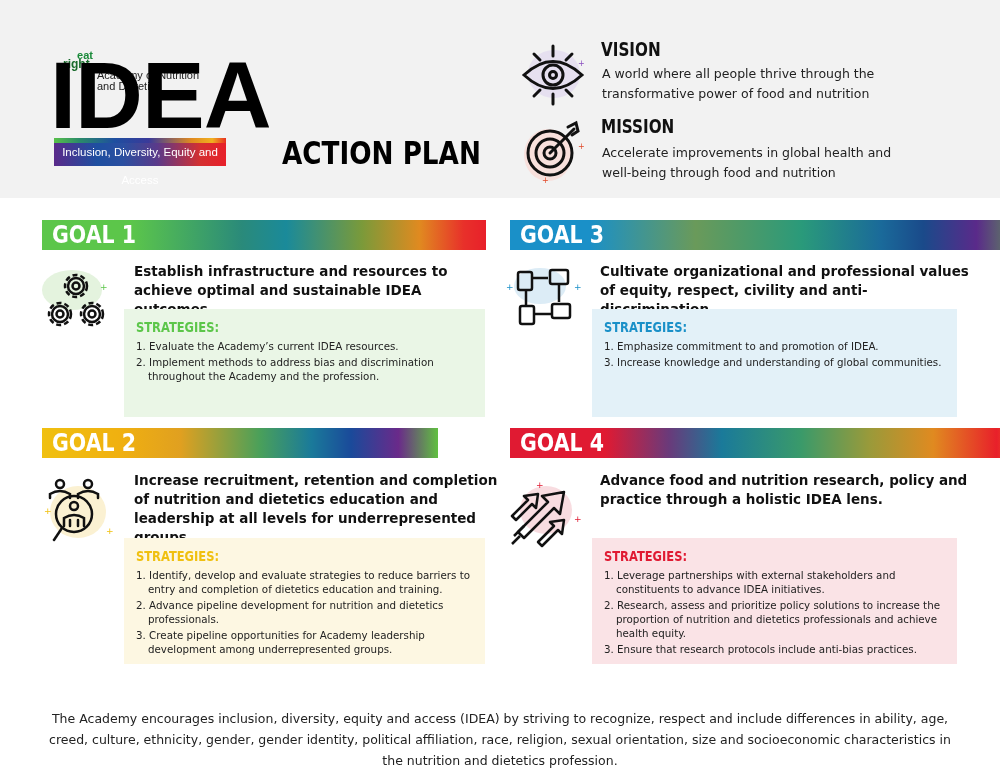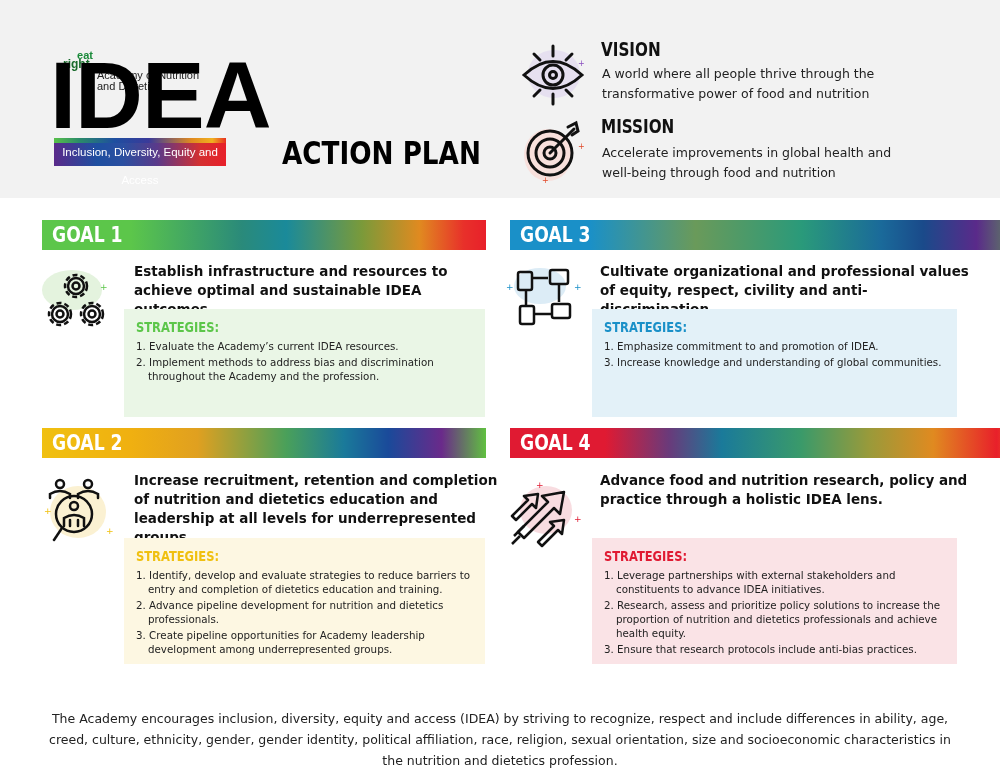--- a/index.html
+++ b/index.html
@@ -21,25 +21,25 @@
     color: #fff; font-family: "Liberation Sans", sans-serif; font-size: 11.5px; line-height: 28px; text-align: center; }
   .idea-sub::before { content: ""; position: absolute; left: 0; top: 0; width: 100%; height: 5px;
     background: linear-gradient(90deg, #58c04a 0%, #2a8a6a 15%, #1e4fa0 35%, #3a3a9a 55%, #e08a20 80%, #f0b020 92%, #e83020 100%); }
 
   .action-plan { position: absolute; left: 282px; top: 134px; font-family: "DejaVu Sans", sans-serif; font-weight: bold; font-size: 32px; line-height: 38px; color: #000; transform: scaleX(0.82); transform-origin: left center; letter-spacing: 0px; }
 
   .vm-icon { position: absolute; width: 70px; height: 70px; }
   .vm-title { position: absolute; font-family: "DejaVu Sans", sans-serif; font-weight: bold; font-size: 19px; color: #111; transform: scaleX(0.8); transform-origin: left center; }
   .vm-text { position: absolute; font-size: 12.5px; line-height: 20px; color: #222; width: 300px; }
 
-  .goal-bar { position: absolute; height: 30px; color: #fff; font-weight: bold; font-size: 21px; line-height: 30px; padding-left: 10px; }
+  .goal-bar { position: absolute; height: 30px; color: #fff; font-weight: bold; font-size: 25px; line-height: 30px; padding-left: 10px; }
   .goal-bar span { display: inline-block; transform: scaleX(0.82); transform-origin: left center; }
   .goal-1 { left: 42px; top: 220px; width: 444px; background: linear-gradient(90deg, #5cc64a 0%, #5cc64a 20%, #2a8a7a 45%, #1a8a9a 55%, #7a9a3a 72%, #e08a20 85%, #e8302a 95%, #e8202a 100%); }
   .goal-3 { left: 510px; top: 220px; width: 530px; background: linear-gradient(90deg, #1a90c8 0%, #1a90c8 15%, #6a9a5a 35%, #2a9a7a 55%, #1a6a9a 70%, #1a4a8a 78%, #5a2a8a 88%, #60c040 100%); }
-  .goal-2 { left: 42px; top: 428px; width: 444px; background: linear-gradient(90deg, #f0c010 0%, #f0b010 20%, #e0a020 35%, #4aa05a 55%, #1a7a9a 68%, #1a4a9a 78%, #6a2a8a 90%, #60c040 100%); }
+  .goal-2 { left: 42px; top: 428px; width: 396px; background: linear-gradient(90deg, #f0c010 0%, #f0b010 20%, #e0a020 35%, #4aa05a 55%, #1a7a9a 68%, #1a4a9a 78%, #6a2a8a 90%, #60c040 100%); }
   .goal-4 { left: 510px; top: 428px; width: 529px; background: linear-gradient(90deg, #e01a32 0%, #e01a32 18%, #6a3a7a 30%, #1a7a9a 40%, #3a9a6a 55%, #9a9a3a 68%, #e08a20 80%, #e8202a 92%, #f0a020 100%); }
 
   .goal-icon { position: absolute; width: 80px; height: 80px; }
   .goal-obj { position: absolute; font-weight: bold; font-size: 13.5px; line-height: 19px; color: #111; width: 360px; }
 
   .strat-box { position: absolute; padding: 8px 12px 8px 12px; }
   .strat-title { font-weight: bold; font-size: 14px; line-height: 18px; margin-bottom: 3px; display: inline-block; transform: scaleX(0.82); transform-origin: left center; }
   .strat-list { list-style: none; font-size: 10.3px; line-height: 14px; color: #222; }
   .strat-list li { padding-left: 12px; text-indent: -12px; margin-bottom: 2px; }
 

